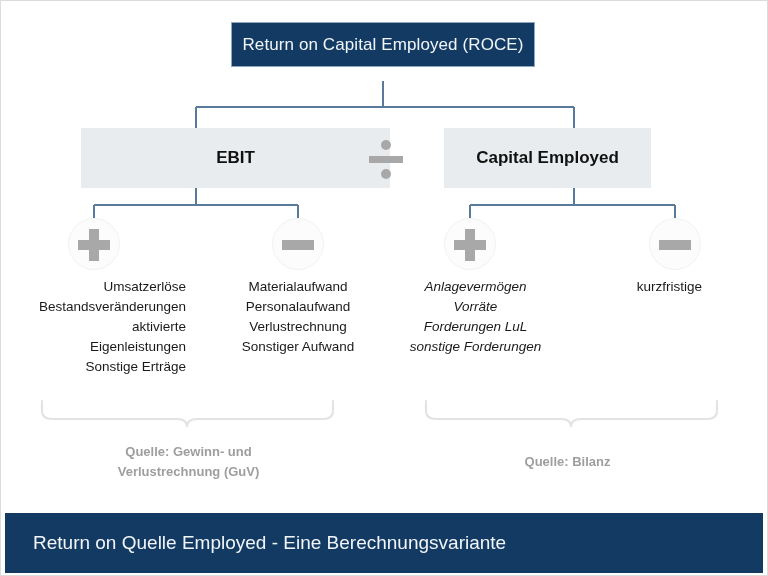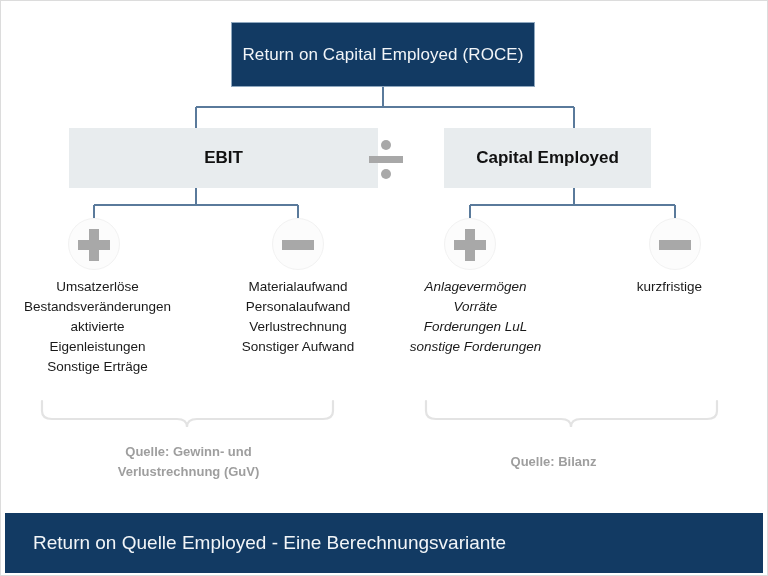--- a/index.html
+++ b/index.html
@@ -19,21 +19,21 @@
     border: 1px solid #dcdcdc;
     overflow: hidden;
   }
 
   
   .root-box {
     position: absolute;
     left: 230px;
     top: 21px;
     width: 304px;
-    height: 65px;
+    height: 45px;
     background: #123a63;
     border: 1px solid #8fa8bf;
     box-sizing: border-box;
     display: flex;
     align-items: center;
     justify-content: center;
   }
   .root-box-label {
     color: #f2f5f8;
     font-size: 17px;
@@ -45,21 +45,21 @@
   .level2-box {
     position: absolute;
     top: 127px;
     height: 60px;
     background: #e8ecee;
     box-sizing: border-box;
     display: flex;
     align-items: center;
     justify-content: center;
   }
-  .level2-box.ebit  { left: 68px;  width: 309px; }
+  .level2-box.ebit  { left: 80px;  width: 309px; }
   .level2-box.cap   { left: 443px; width: 207px; }
   .level2-label {
     color: #111111;
     font-size: 17px;
     font-weight: bold;
     white-space: nowrap;
   }
 
   
   .divide-op {
@@ -130,21 +130,21 @@
   .op-circle.c4 { left: 648px; top: 217px; }
 
   
   .leaf-list {
     position: absolute;
     text-align: center;
     color: #1a1a1a;
     font-size: 13.5px;
     line-height: 20px;
   }
-  .leaf-list.l1 { left: 8px;   top: 276px; width: 177px; }
+  .leaf-list.l1 { left: 8px;   top: 276px; width: 177px; text-align: right; }
   .leaf-list.l2 { left: 206px; top: 276px; width: 182px; }
   .leaf-list.l3 { left: 388px; top: 276px; width: 173px; font-style: italic; }
   .leaf-list.l4 { left: 578px; top: 276px; width: 181px; }
   .leaf-line { display: block; white-space: nowrap; }
 
   
   #braces {
     position: absolute;
     left: 0;
     top: 0;
@@ -154,21 +154,21 @@
   }
   .source-label {
     position: absolute;
     text-align: center;
     color: #9e9e9e;
     font-size: 13px;
     font-weight: bold;
     line-height: 20px;
   }
   .source-label.s1 { left: 70px;  top: 441px; width: 235px; }
-  .source-label.s2 { left: 435px; top: 451px; width: 235px; }
+  .source-label.s2 { left: 449px; top: 451px; width: 235px; }
   .source-line { display: block; white-space: nowrap; }
 
   
   .caption-bar {
     position: absolute;
     left: 4px;
     top: 512px;
     width: 758px;
     height: 60px;
     background: #123a63;

